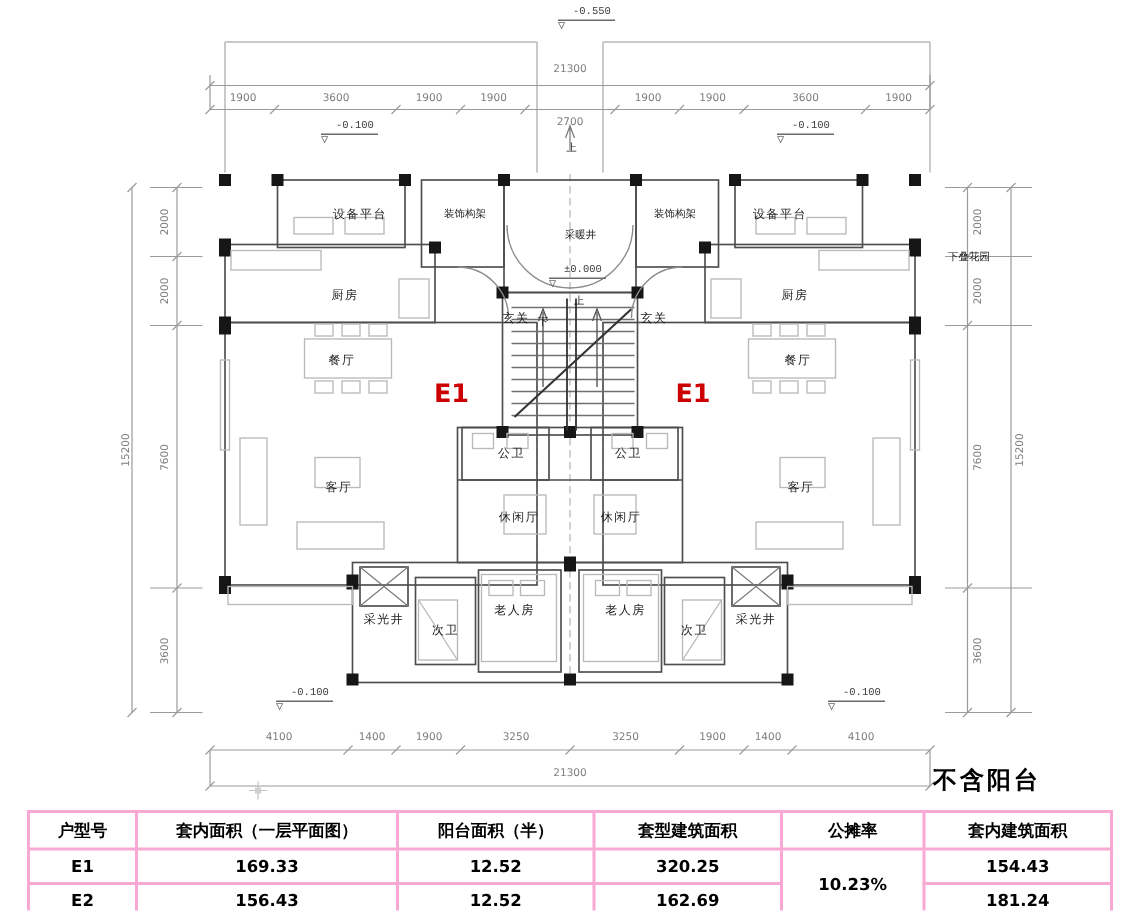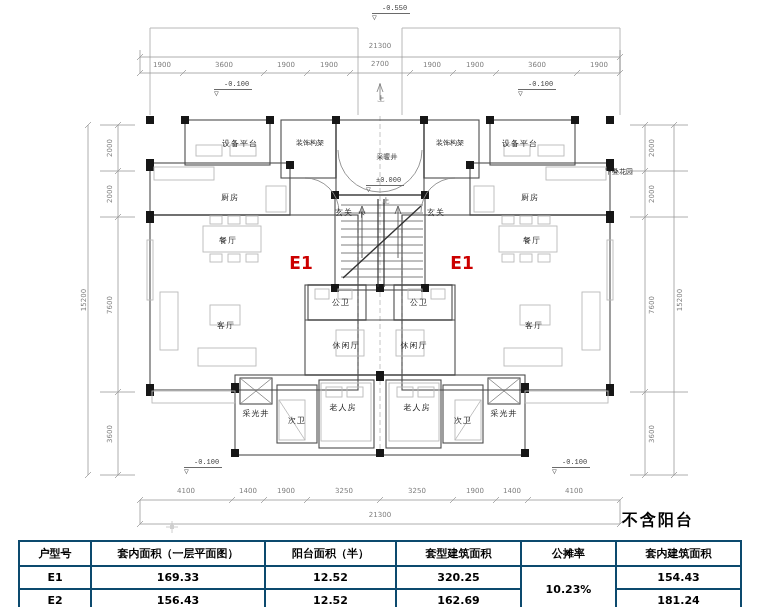--- a/index.html
+++ b/index.html
@@ -15,21 +15,21 @@
   .dimv{transform:translate(-50%,-50%) rotate(-90deg);}
   .unit-label{position:absolute;transform:translate(-50%,-50%);font-size:17px;font-weight:bold;
        color:#cc0000;letter-spacing:0;}
   .lvl{position:absolute;display:inline-grid;justify-items:start;font-size:7px;color:#3d3d3d;font-family:Liberation Mono, monospace;}
   .lvl .num{border-bottom:1px solid #6a6a6a;padding:0 3px 0 10px;line-height:9px;}
   .lvl .tri{font-size:8px;line-height:7px;color:#6a6a6a;margin-left:0;}
   .plan-title{position:absolute;left:622px;top:510px;font-size:16px;font-weight:bold;color:#000;
        letter-spacing:2px;}
   table.areas{position:absolute;left:18px;top:540px;width:722px;border-collapse:collapse;
        table-layout:fixed;text-align:center;font-size:11px;font-weight:bold;color:#000;}
-  table.areas td{border:2px solid #0c4a6e;padding:0;height:21px;overflow:hidden;white-space:nowrap;}
+  table.areas td{border:2px solid #f9a8d4;padding:0;height:21px;overflow:hidden;white-space:nowrap;}
   table.areas tr.hd td{height:23px;}
 </style>
 </head>
 <body>
 
 <div id="plan">
 
   <svg width="760" height="535" viewBox="0 0 760 535">
 
     <g stroke="#b8b8b8" fill="none" stroke-width="1">
@@ -186,21 +186,21 @@
 
   <div class="lbl" style="left:240px;top:143px">设备平台</div>
   <div class="lbl" style="left:520px;top:143px">设备平台</div>
   <div class="lbl sm" style="left:310px;top:143px">装饰构架</div>
   <div class="lbl sm" style="left:450px;top:143px">装饰构架</div>
   <div class="lbl sm" style="left:387px;top:157px">采暖井</div>
   <div class="lbl" style="left:230px;top:197px">厨房</div>
   <div class="lbl" style="left:530px;top:197px">厨房</div>
   <div class="lbl" style="left:344px;top:212px">玄关</div>
   <div class="lbl" style="left:436px;top:212px">玄关</div>
-  <div class="lbl sm" style="left:619px;top:172px">下叠花园</div>
+  <div class="lbl sm" style="left:646px;top:172px">下叠花园</div>
   <div class="lbl" style="left:228px;top:240px">餐厅</div>
   <div class="lbl" style="left:532px;top:240px">餐厅</div>
   <div class="lbl" style="left:341px;top:302px">公卫</div>
   <div class="lbl" style="left:419px;top:302px">公卫</div>
   <div class="lbl" style="left:226px;top:325px">客厅</div>
   <div class="lbl" style="left:534px;top:325px">客厅</div>
   <div class="lbl" style="left:346px;top:345px">休闲厅</div>
   <div class="lbl" style="left:414px;top:345px">休闲厅</div>
   <div class="lbl" style="left:256px;top:413px">采光井</div>
   <div class="lbl" style="left:504px;top:413px">采光井</div>
@@ -238,21 +238,21 @@
   <div class="lvl" style="left:552px;top:458px">
     <span class="num">-0.100</span>
       <span class="tri">▽</span>
   </div>
 
   <div class="dim" style="left:380px;top:46px">21300</div>
   <div class="dim" style="left:162px;top:65px">1900</div>
   <div class="dim" style="left:224px;top:65px">3600</div>
   <div class="dim" style="left:286px;top:65px">1900</div>
   <div class="dim" style="left:329px;top:65px">1900</div>
-  <div class="dim" style="left:380px;top:64px">2700</div>
+  <div class="dim" style="left:380px;top:81px">2700</div>
   <div class="dim" style="left:432px;top:65px">1900</div>
   <div class="dim" style="left:475px;top:65px">1900</div>
   <div class="dim" style="left:537px;top:65px">3600</div>
   <div class="dim" style="left:599px;top:65px">1900</div>
 
   <div class="dim" style="left:186px;top:491px">4100</div>
   <div class="dim" style="left:248px;top:491px">1400</div>
   <div class="dim" style="left:286px;top:491px">1900</div>
   <div class="dim" style="left:344px;top:491px">3250</div>
   <div class="dim" style="left:417px;top:491px">3250</div>

